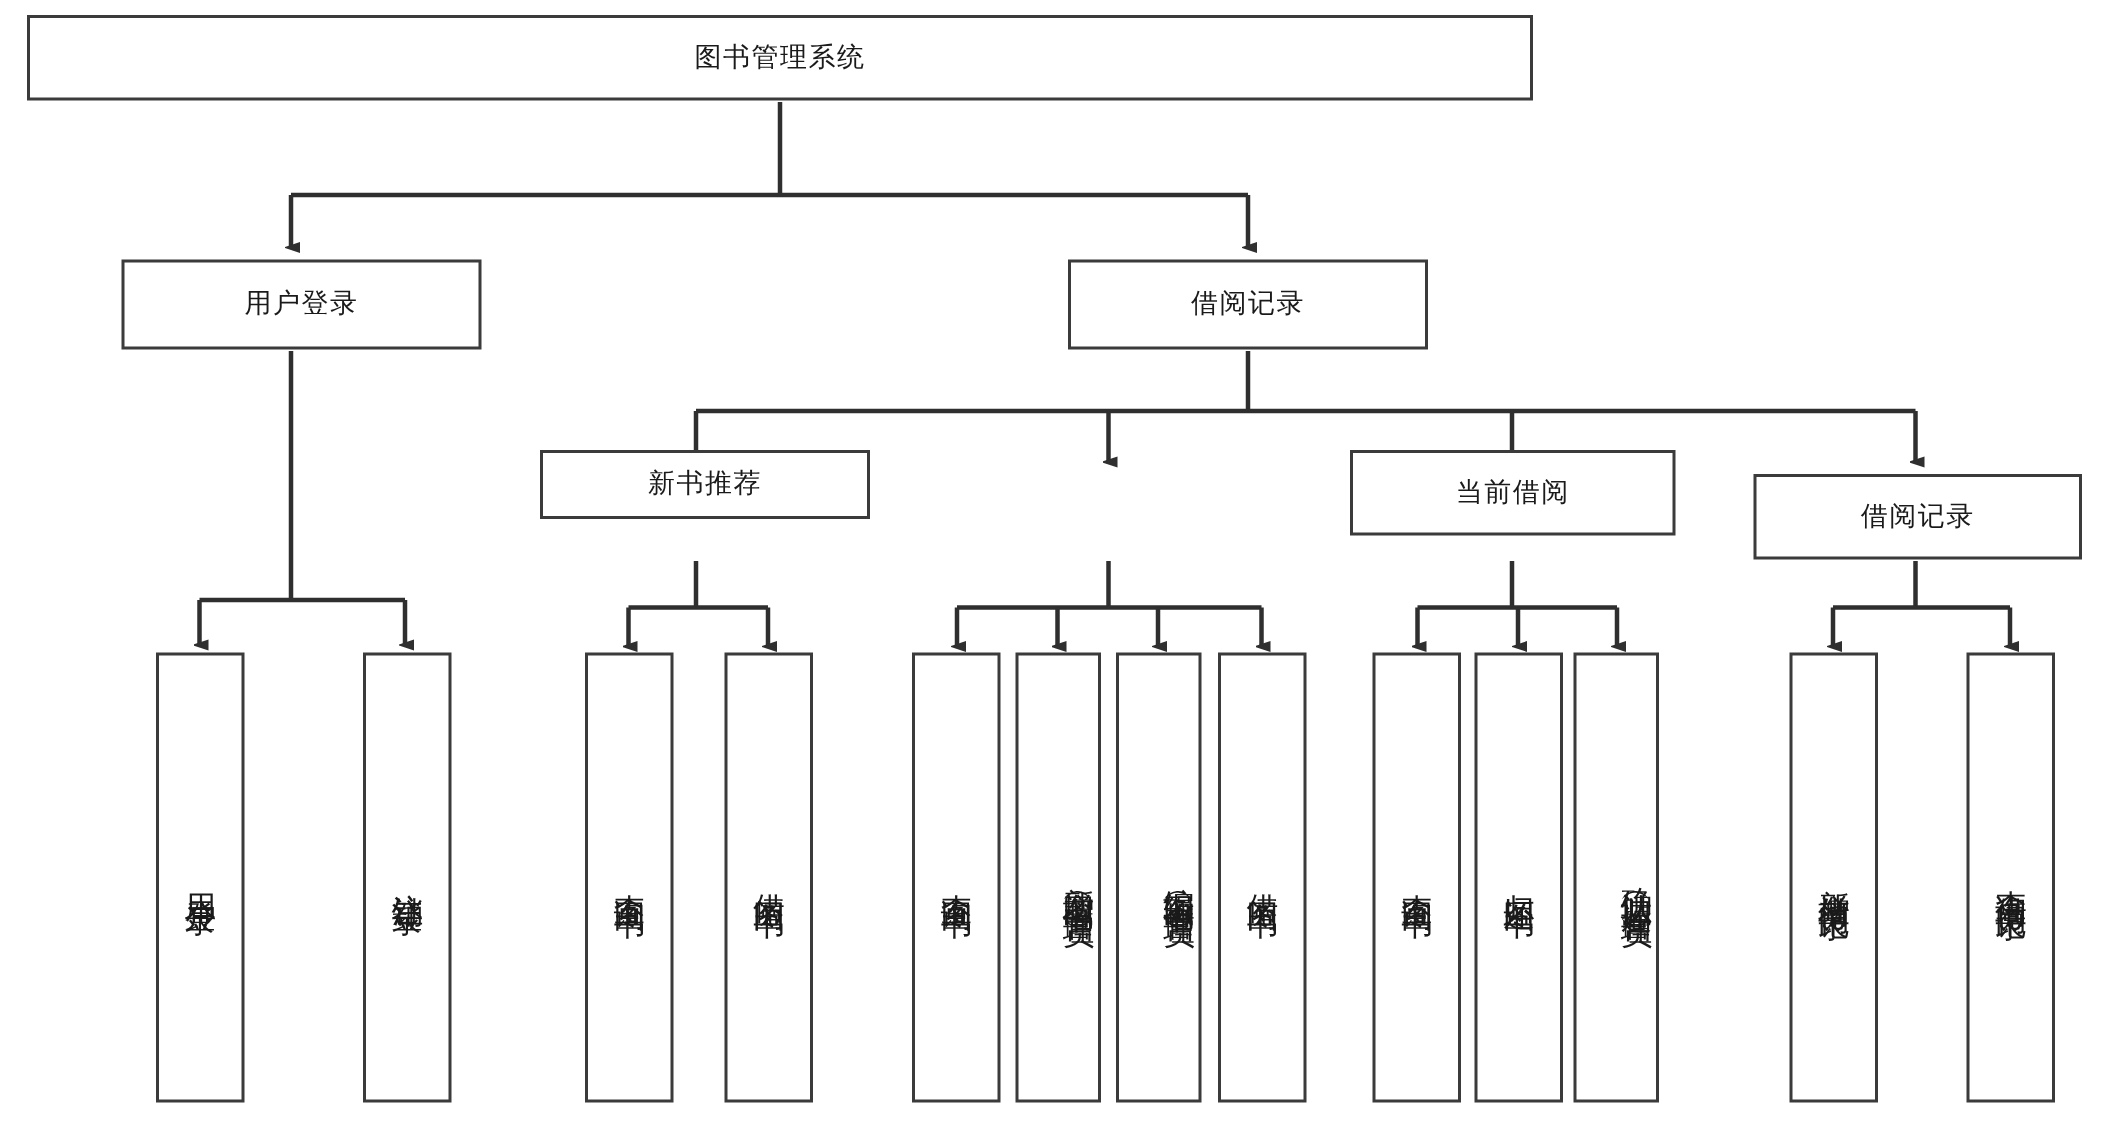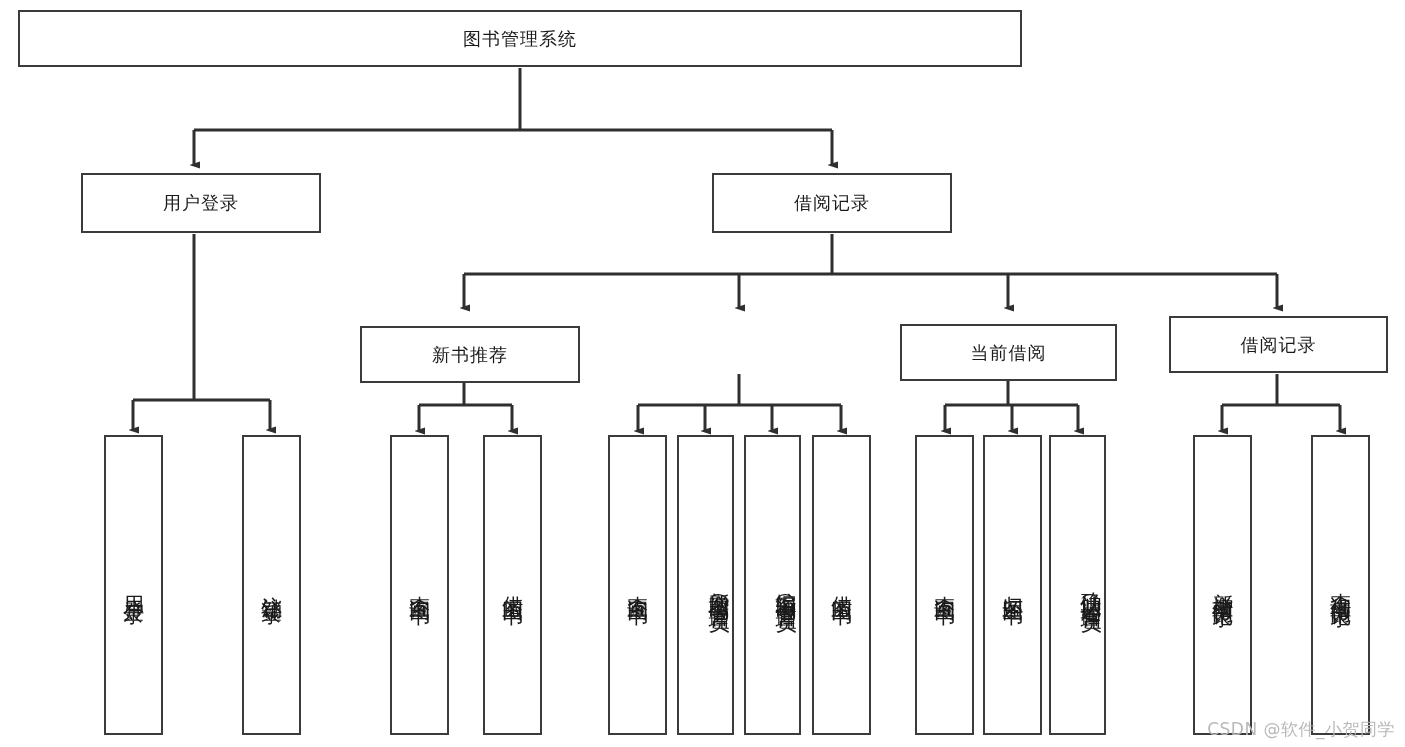--- a/index.html
+++ b/index.html
@@ -104,36 +104,35 @@
       <path d="M1222,405 L1222,431" marker-end="url(#arrow)"></path>
       <path d="M1340,405 L1340,431" marker-end="url(#arrow)"></path>
     </g>
   </svg>
 
   <div class="node horiz" style="left:18px;top:10px;width:1004px;height:57px;">图书管理系统</div>
 
   <div class="node horiz" style="left:81px;top:173px;width:240px;height:60px;">用户登录</div>
   <div class="node horiz" style="left:712px;top:173px;width:240px;height:60px;">借阅记录</div>
 
-  <div class="node horiz" style="left:360px;top:326px;width:220px;height:57px;">新书推荐</div>
-  <div class="node horiz" style="left:900px;top:324px;width:217px;height:57px;">当前借阅</div>
+  <div class="node horiz" style="left:360px;top:300px;width:220px;height:46px;">新书推荐</div>
+  <div class="node horiz" style="left:900px;top:300px;width:217px;height:57px;">当前借阅</div>
   <div class="node horiz" style="left:1169px;top:316px;width:219px;height:57px;">借阅记录</div>
 
   <div class="node vert centered" style="left:104px;top:435px;width:59px;height:300px;">用户登录</div>
   <div class="node vert centered" style="left:242px;top:435px;width:59px;height:300px;">注销登录</div>
 
   <div class="node vert centered" style="left:390px;top:435px;width:59px;height:300px;">查询图书</div>
   <div class="node vert centered" style="left:483px;top:435px;width:59px;height:300px;">借阅图书</div>
 
   <div class="node vert centered" style="left:608px;top:435px;width:59px;height:300px;">查询图书</div>
   <div class="node vert" style="left:677px;top:435px;width:57px;height:300px;">新增图书（管理员）</div>
   <div class="node vert" style="left:744px;top:435px;width:57px;height:300px;">编辑图书（管理员）</div>
   <div class="node vert centered" style="left:812px;top:435px;width:59px;height:300px;">借阅图书</div>
 
   <div class="node vert centered" style="left:915px;top:435px;width:59px;height:300px;">查询图书</div>
   <div class="node vert centered" style="left:983px;top:435px;width:59px;height:300px;">归还图书</div>
   <div class="node vert" style="left:1049px;top:435px;width:57px;height:300px;">确认归还（管理员）</div>
 
   <div class="node vert centered" style="left:1193px;top:435px;width:59px;height:300px;">新增借阅记录</div>
   <div class="node vert centered" style="left:1311px;top:435px;width:59px;height:300px;">查询借阅记录</div>
 
-  <div class="watermark">CSDN @软件_小贺同学</div>
 </div>
 
 </body></html>

